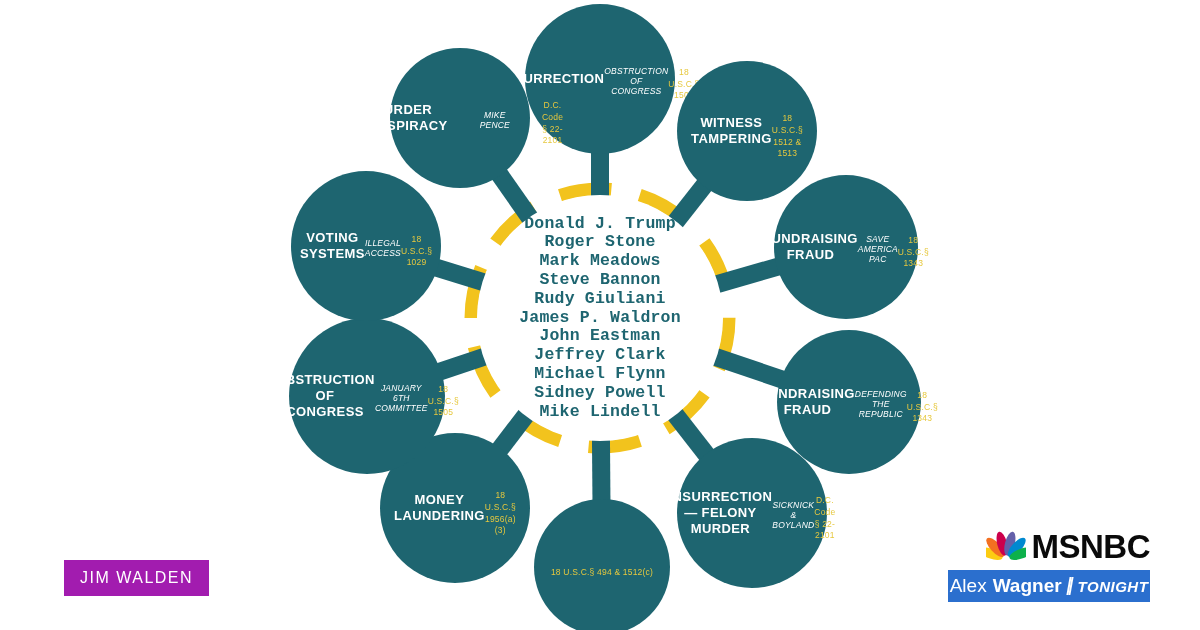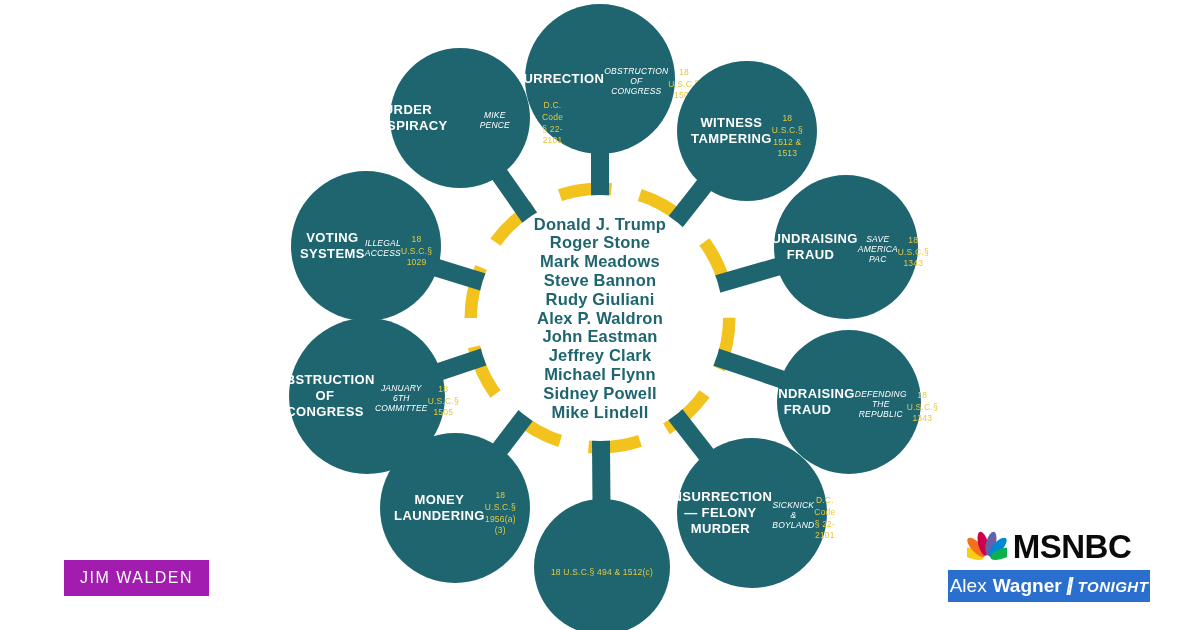--- a/index.html
+++ b/index.html
@@ -33,30 +33,30 @@
   .pos-bottom      {left:534px;top:499px;width:136px;height:136px;}
   .pos-bottom-left {left:380px;top:433px;width:150px;height:150px;}
   .pos-left-lower  {left:289px;top:318px;width:156px;height:156px;}
   .pos-left-upper  {left:291px;top:171px;width:150px;height:150px;}
   .pos-top-left    {left:390px;top:48px; width:140px;height:140px;gap:32px;}
 
   .center-list{
     position:absolute;z-index:3;left:478px;top:206px;width:244px;height:224px;
     display:flex;flex-direction:column;align-items:center;justify-content:center;
   }
-  .center-name{color:var(--teal);font-weight:bold;font-size:16.5px;line-height:18.8px;letter-spacing:.2px;}
+  .center-name{color:var(--teal);font-weight:bold;font-size:16.5px;line-height:18.8px;letter-spacing:.2px;font-family:Liberation Mono, monospace;}
 
   .chyron{
     position:absolute;z-index:4;left:64px;top:560px;
     background:#a21caf;color:#ffffff;
     font-size:16px;letter-spacing:1.5px;padding:9px 16px;
   }
 
   .branding{position:absolute;z-index:4;right:50px;bottom:28px;width:202px;}
-  .brand-top{display:flex;align-items:center;justify-content:center;gap:6px;margin-bottom:4px;}
+  .brand-top{display:flex;align-items:center;justify-content:flex-end;gap:6px;margin-bottom:4px;}
   .network-name{font-size:33px;font-weight:bold;color:#0a0a0a;letter-spacing:-.5px;}
   .brand-bar{
     background:var(--msnbc-blue);color:#fff;height:32px;
     display:flex;align-items:center;justify-content:center;gap:6px;padding:0 8px;
   }
   .show-part1{font-size:19px;font-weight:400;text-align:center;}
   .show-part2{font-size:19px;font-weight:bold;}
   .show-sep{width:7px;height:18px;border-left:2px solid #fff;border-right:2px solid #fff;transform:skewX(-10deg);}
   .show-part3{font-size:15px;font-weight:bold;font-style:italic;letter-spacing:.5px;}
 </style>
@@ -137,21 +137,21 @@
     <div class="node-sub">MIKE PENCE</div>
     <div class="node-statute">D.C. Code § 22-2101</div>
   </div>
 
   <div class="center-list">
     <div class="center-name">Donald J. Trump</div>
     <div class="center-name">Roger Stone</div>
     <div class="center-name">Mark Meadows</div>
     <div class="center-name">Steve Bannon</div>
     <div class="center-name">Rudy Giuliani</div>
-    <div class="center-name">Alex P. Waldron</div>
+    <div class="center-name">James P. Waldron</div>
     <div class="center-name">John Eastman</div>
     <div class="center-name">Jeffrey Clark</div>
     <div class="center-name">Michael Flynn</div>
     <div class="center-name">Sidney Powell</div>
     <div class="center-name">Mike Lindell</div>
   </div>
 
   <div class="chyron">JIM WALDEN</div>
 
   <div class="branding">

